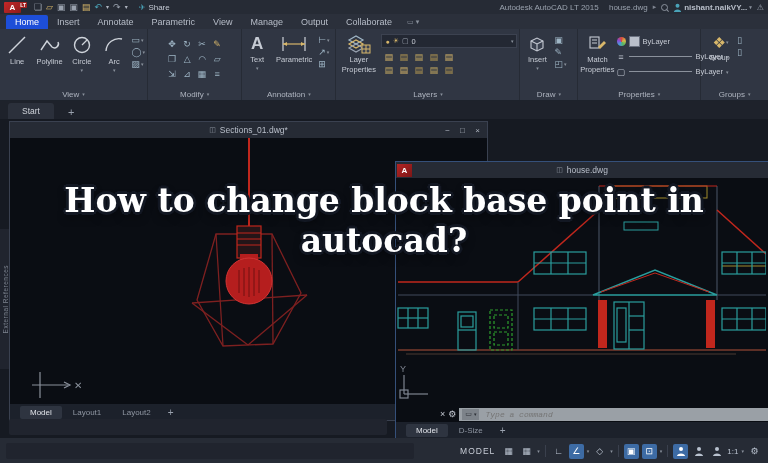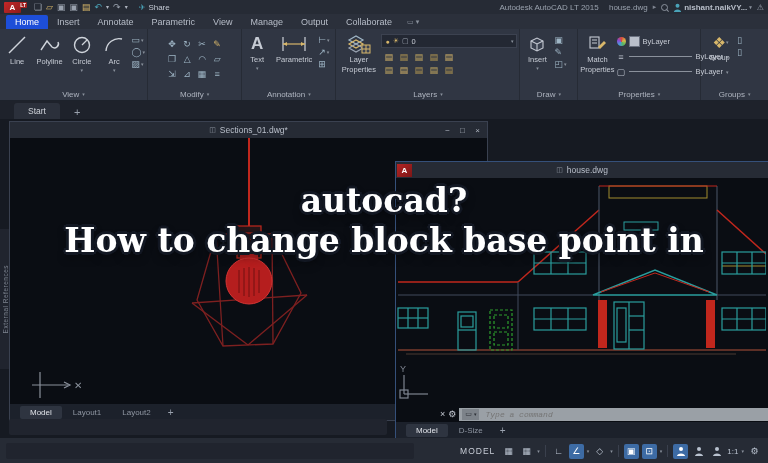--- a/index.html
+++ b/index.html
@@ -67,21 +67,21 @@
   .proprow{display:flex;align-items:center;gap:3px;height:13px;width:112px;cursor:pointer;}
   .colorwheel{width:9px;height:9px;border-radius:50%;flex:none;
     background:conic-gradient(#d84b3c,#d8b74a,#58b85c,#4a9ad8,#8a4ad8,#d84b3c);}
   .swatch{width:9px;height:9px;background:#b9bfca;border:1px solid #6a7180;flex:none;}
   .lwic{font-size:9px;color:#b9bfca;width:9px;text-align:center;flex:none;}
   .pline{flex:1;border-top:1px solid #8a919c;height:0;}
   .pval{font-size:7.5px;color:#c6cbd4;}
   .prchev{font-size:5px;color:#8a919c;}
 
   
-  .filetabs{height:18px;background:#1e222b;display:flex;align-items:flex-end;padding-left:14px;gap:6px;}
+  .filetabs{height:18px;background:#1e222b;display:flex;align-items:flex-end;padding-left:8px;gap:6px;}
   .ftab{background:#2b303b;color:#cfd3da;font-size:8.5px;padding:3px 14px;border-radius:3px 3px 0 0;cursor:pointer;}
   .ftab-add{color:#9aa2ae;font-size:11px;padding:1px 8px;cursor:pointer;}
 
   
   .canvas{position:relative;height:319px;background:#161a22;overflow:hidden;}
   .palette{position:absolute;left:0;top:110px;width:10px;height:140px;background:#20242e;
     color:#7d8490;font-size:6.5px;display:flex;align-items:center;justify-content:center;z-index:1;}
   .palette span{transform:rotate(180deg);writing-mode:vertical-rl;white-space:nowrap;letter-spacing:.5px;}
 
   .win{position:absolute;background:#0a0d13;border:1px solid #3a4150;display:flex;flex-direction:column;}
@@ -598,22 +598,22 @@
         </div>
       </div>
       <div class="wtabs" style="height:17px">
         <div class="wtab active">Model</div>
         <div class="wtab">D-Size</div>
         <div class="wtab-add">+</div>
       </div>
     </div>
 
     <div class="overlay">
+      <div>How to change block base point in</div>
       <div>autocad?</div>
-      <div>How to change block base point in</div>
     </div>
   </div>
 
   <div class="statusbar">
     <div class="cmdfield"></div>
     <div class="sright">
       <span class="smodel">MODEL</span>
       <span class="sic2">▦</span>
       <span class="sic2">▦</span>
       <span class="sdd">▾</span>

